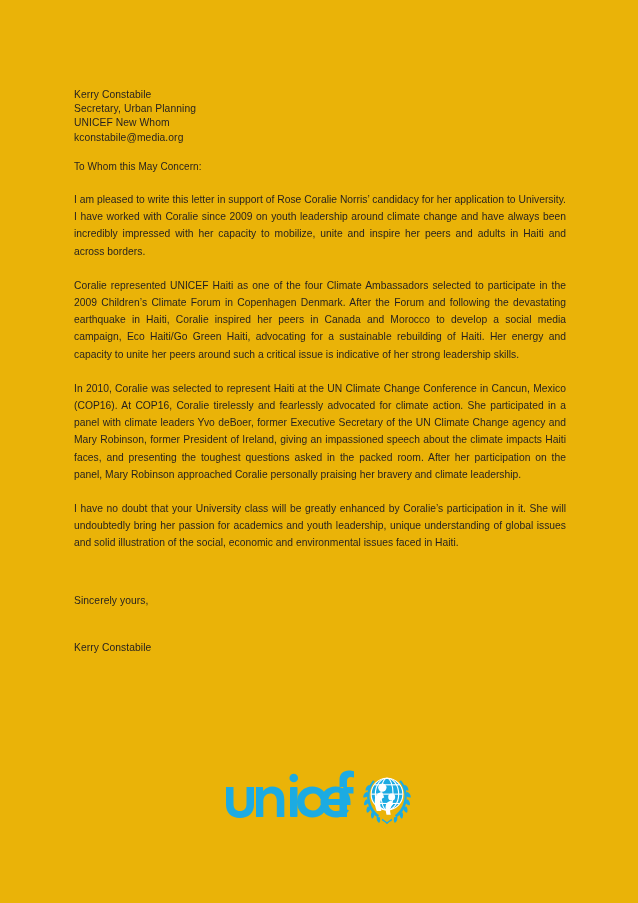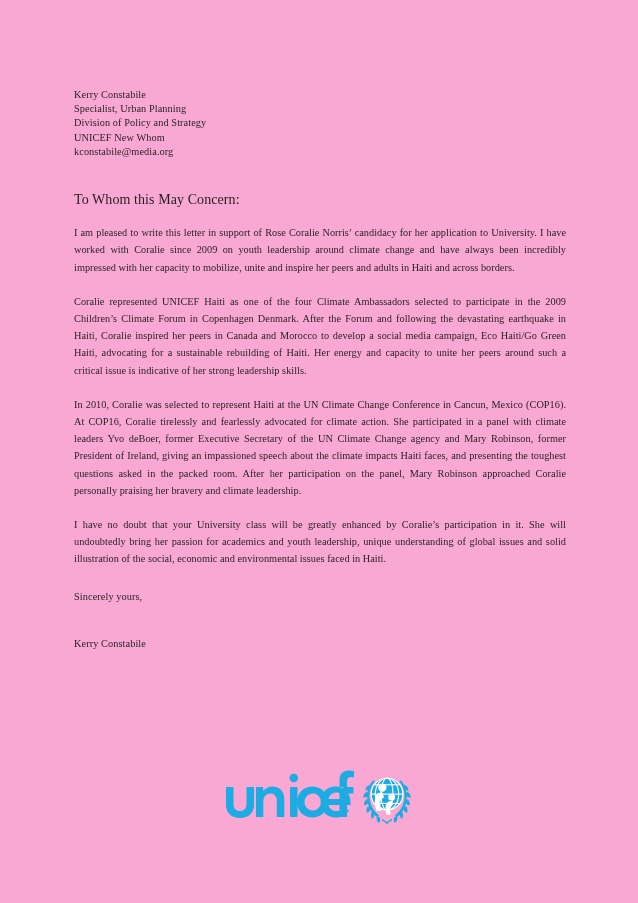--- a/index.html
+++ b/index.html
@@ -11,53 +11,52 @@
     width: 638px;
     height: 903px;
     position: relative;
     font-family: "Liberation Sans", sans-serif;
     color: #231f20;
     overflow: hidden;
   }
   .page {
     position: absolute;
     inset: 0;
-    background: #f9a8d4;
-    font-family: Liberation Serif, serif;
+    background: #eab308;
   }
   .letter {
     position: absolute;
     left: 74px;
     top: 88px;
     width: 492px;
   }
   .sender-block {
     font-size: 10.3px;
     line-height: 14.2px;
     letter-spacing: 0.08px;
   }
   .sender-line {
     white-space: pre;
   }
   .salutation {
-    margin-top: 34px;
-    font-size: 14px;
+    margin-top: 15px;
+    font-size: 10px;
     line-height: 14.2px;
     letter-spacing: 0.08px;
   }
   .para {
     margin-top: 17px;
     font-size: 10.3px;
     line-height: 17.2px;
     text-align: justify;
     text-justify: inter-word;
     letter-spacing: 0.02px;
   }
   .closing {
-    margin-top: 22px;
+    margin-top: 42px;
     font-size: 10.3px;
     line-height: 14.2px;
     letter-spacing: 0.08px;
   }
   .signature-name {
     margin-top: 33px;
     font-size: 10.3px;
     line-height: 14.2px;
     letter-spacing: 0.08px;
   }
@@ -83,22 +82,21 @@
 </style>
 </head>
 <body>
 
 <div class="page">
 
   <div class="letter">
 
     <div class="sender-block">
       <div class="sender-line">Kerry Constabile</div>
-      <div class="sender-line">Specialist, Urban Planning</div>
-      <div class="sender-line">Division of Policy and Strategy</div>
+      <div class="sender-line">Secretary, Urban Planning</div>
       <div class="sender-line">UNICEF New Whom</div>
       <div class="sender-line">kconstabile@media.org</div>
     </div>
 
     <div class="salutation">To Whom this May Concern:</div>
 
     <p class="para">I am pleased to write this letter in support of Rose Coralie Norris’ candidacy for her application to University. I have worked with Coralie since 2009 on youth leadership around climate change and have always been incredibly impressed with her capacity to mobilize, unite and inspire her peers and adults in Haiti and across borders.</p>
     <p class="para">Coralie represented UNICEF Haiti as one of the four Climate Ambassadors selected to participate in the 2009 Children’s Climate Forum in Copenhagen Denmark. After the Forum and following the devastating earthquake in Haiti, Coralie inspired her peers in Canada and Morocco to develop a social media campaign, Eco Haiti/Go Green Haiti, advocating for a sustainable rebuilding of Haiti. Her energy and capacity to unite her peers around such a critical issue is indicative of her strong leadership skills.</p>
     <p class="para">In 2010, Coralie was selected to represent Haiti at the UN Climate Change Conference in Cancun, Mexico (COP16). At COP16, Coralie tirelessly and fearlessly advocated for climate action. She participated in a panel with climate leaders Yvo deBoer, former Executive Secretary of the UN Climate Change agency and Mary Robinson, former President of Ireland, giving an impassioned speech about the climate impacts Haiti faces, and presenting the toughest questions asked in the packed room. After her participation on the panel, Mary Robinson approached Coralie personally praising her bravery and climate leadership.</p>
     <p class="para">I have no doubt that your University class will be greatly enhanced by Coralie’s participation in it. She will undoubtedly bring her passion for academics and youth leadership, unique understanding of global issues and solid illustration of the social, economic and environmental issues faced in Haiti.</p>

